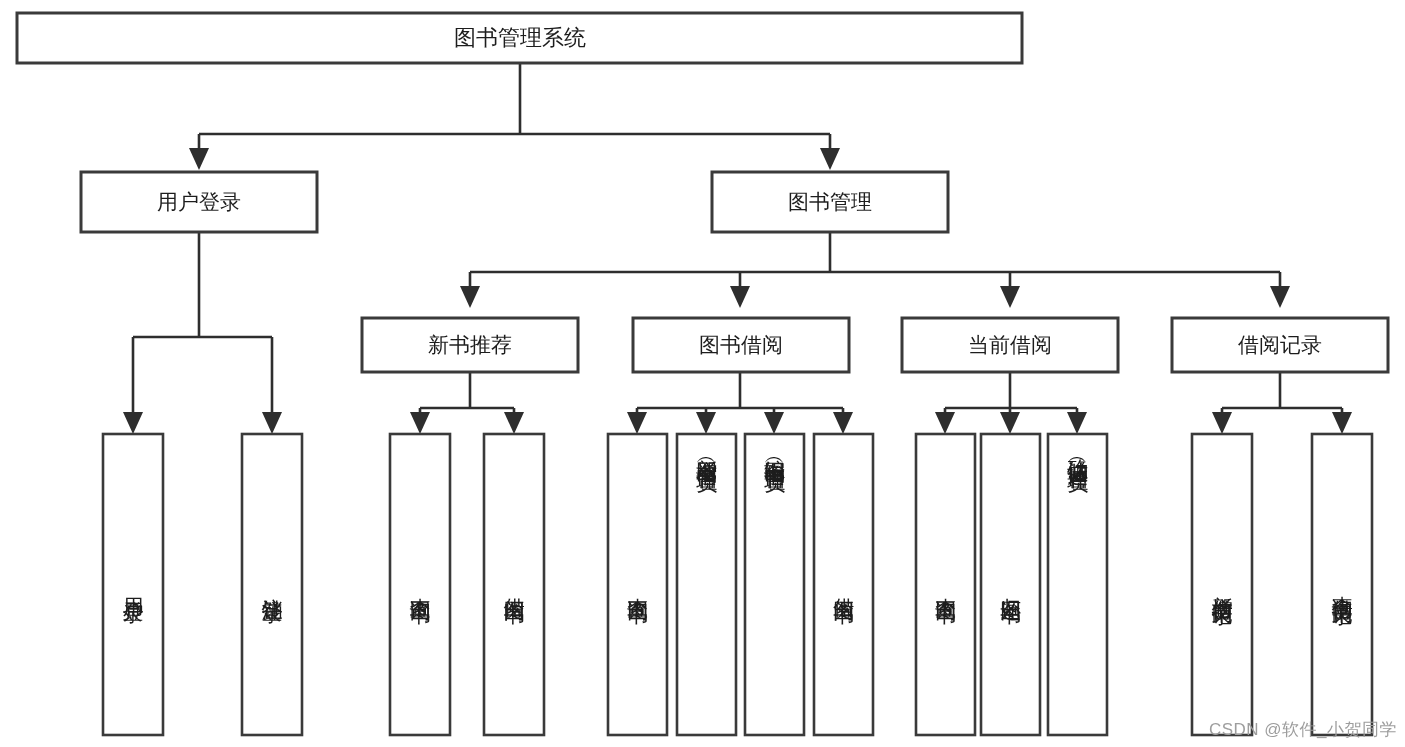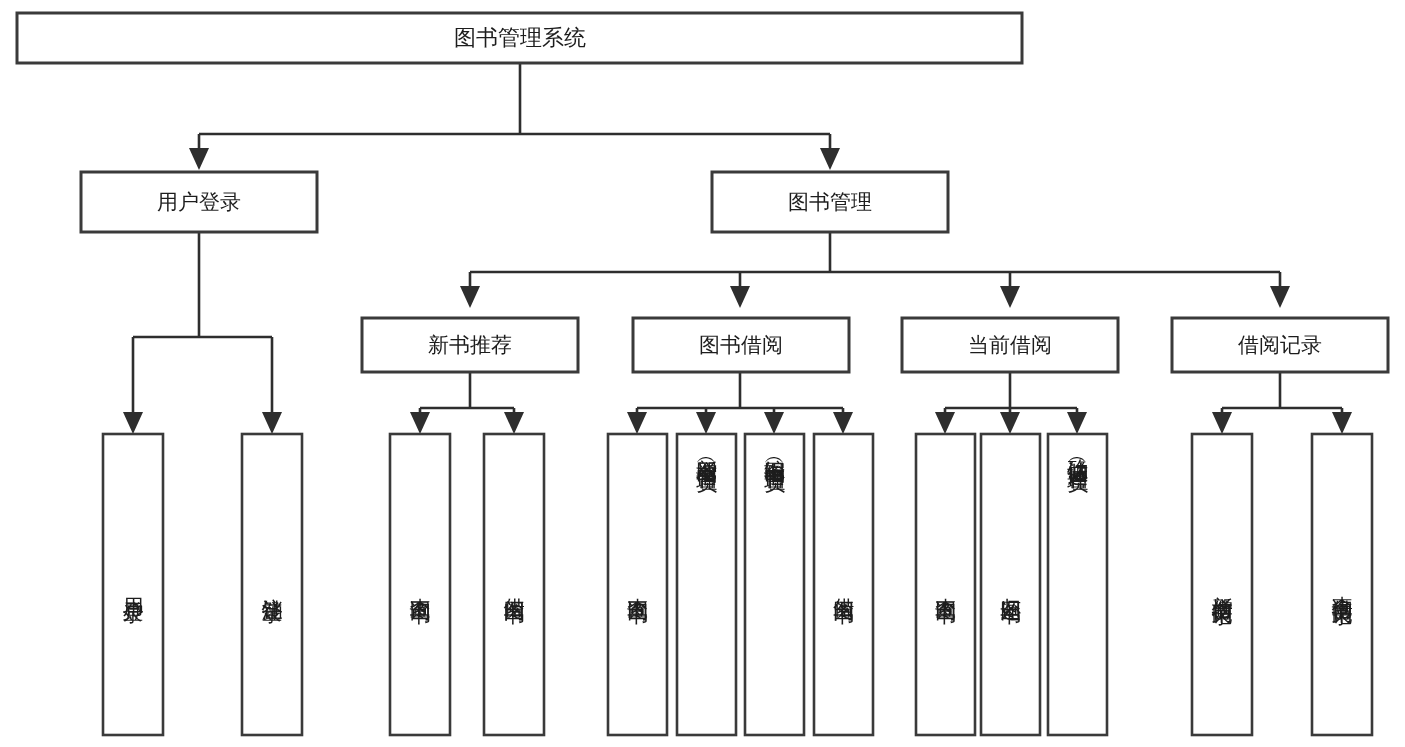--- a/index.html
+++ b/index.html
@@ -235,14 +235,15 @@
   <div class="leaf-label" style="left:745px; top:434px; width:59px; height:301px; justify-content:flex-start; padding-top:8px; box-sizing:border-box;">编辑图书（管理员）</div>
   <div class="leaf-label" style="left:814px; top:434px; width:59px; height:301px;">借阅图书</div>
 
   <div class="leaf-label" style="left:916px; top:434px; width:59px; height:301px;">查询图书</div>
   <div class="leaf-label" style="left:981px; top:434px; width:59px; height:301px;">归还图书</div>
   <div class="leaf-label" style="left:1048px; top:434px; width:59px; height:301px; justify-content:flex-start; padding-top:8px; box-sizing:border-box;">确认归还（管理员）</div>
 
   <div class="leaf-label" style="left:1192px; top:434px; width:60px; height:301px;">新增借阅记录</div>
   <div class="leaf-label" style="left:1312px; top:434px; width:60px; height:301px;">查询借阅记录</div>
 
+  <div class="watermark">CSDN @软件_小贺同学</div>
 
 </div>
 
 </body></html>

